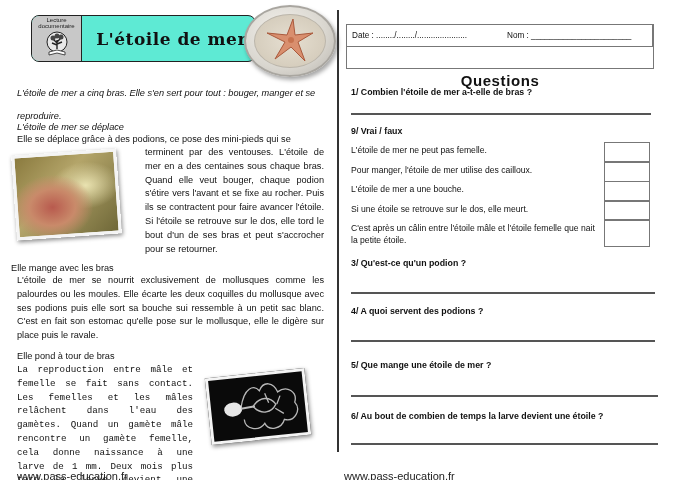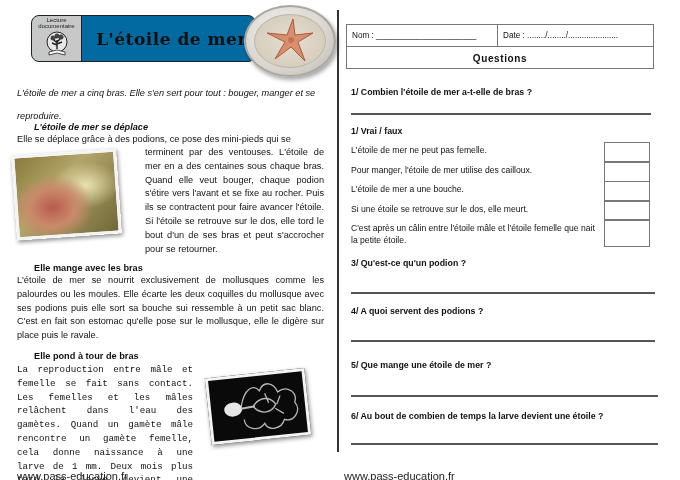--- a/index.html
+++ b/index.html
@@ -4,21 +4,21 @@
 <style>
   * { box-sizing: border-box; margin: 0; padding: 0; }
   html, body { width: 680px; height: 480px; background: #ffffff; overflow: hidden; }
   body { position: relative; font-family: "Liberation Sans", "DejaVu Sans", sans-serif; color: #111; }
 
   .abs { position: absolute; }
 
   
   .title-box {
     left: 31px; top: 15px; width: 225px; height: 47px;
-    border: 1.5px solid #222; border-radius: 8px; background: #0369a1;
+    border: 1.5px solid #222; border-radius: 8px; background: #5eead4;
     display: flex; overflow: hidden;
   }
   .badge {
     width: 50px; height: 100%; border-right: 1.5px solid #222; background: #c8c8c8;
     display: flex; flex-direction: column; align-items: center; padding-top: 1px;
   }
   .badge-text { font-size: 6px; line-height: 6px; text-align: center; color: #222; }
   .tree-icon { margin-top: 2px; width: 26px; height: 26px; }
   .title-text {
     flex: 1; display: flex; align-items: center; justify-content: center;
@@ -34,39 +34,39 @@
   }
   .medallion-inner {
     width: 72px; height: 54px; border-radius: 50%;
     background: radial-gradient(ellipse at 50% 50%, #e6dfd1 0%, #cfc6b5 100%);
     border: 1px solid #bbb5aa;
     display: flex; align-items: center; justify-content: center;
   }
 
   .intro { left: 17px; top: 82px; width: 312px; font-size: 9.2px; line-height: 23px; font-style: italic; }
 
-  .section-h { font-size: 9.2px; font-weight: bold; line-height: 13px; margin-left: 17px; }
+  .section-h { font-size: 9.2px; font-weight: normal; line-height: 13px; }
   .section-h.italic { font-style: italic; }
   .para { font-size: 9.2px; line-height: 13.8px; text-align: justify; }
 
   .sec1-h { left: 17px; top: 121px; }
   .sec1-line1 { left: 17px; top: 133px; width: 307px; }
   .sec1-rest { left: 145px; top: 146px; width: 179px; }
   .photo1 {
     left: 14px; top: 152px; width: 105px; height: 85px;
     transform: rotate(-4deg);
     border: 3px solid #f4f4f4;
     box-shadow: 1px 2px 4px rgba(0,0,0,0.45);
     background:
       radial-gradient(ellipse at 35% 65%, #b85a4e 0%, #c98a6a 25%, rgba(0,0,0,0) 45%),
       radial-gradient(ellipse at 70% 40%, #e9e2b0 0%, rgba(0,0,0,0) 35%),
       linear-gradient(135deg, #8a7a3e 0%, #b4a56a 40%, #6f6838 100%);
   }
 
-  .sec2-h { left: 17px; top: 262px; }
+  .sec2-h { left: 11px; top: 262px; }
   .sec2-p { left: 17px; top: 274px; width: 307px; }
 
   .sec3-h { left: 17px; top: 350px; }
   .sec3-p { left: 17px; top: 363px; width: 176px; font-family: Liberation Mono, monospace; }
   .photo2 {
     left: 208px; top: 373px; width: 100px; height: 67px;
     transform: rotate(-6deg);
     border: 3px solid #f4f4f4;
     box-shadow: 1px 2px 4px rgba(0,0,0,0.45);
     background: #0a0a0a;
@@ -82,21 +82,21 @@
   
   .header-table {
     left: 346px; top: 24px; width: 308px; height: 45px;
     border: 1px solid #777;
   }
   .ht-row1 { display: flex; height: 22px; border-bottom: 1px solid #777; }
   .ht-cell { font-size: 8.2px; display: flex; align-items: center; padding-left: 5px; }
   .ht-name { width: 151px; border-right: 1px solid #777; }
   .ht-date { flex: 1; }
   .ht-row2 { height: 22px; display: flex; align-items: center; justify-content: center;
-             font-size: 10px; font-weight: bold; letter-spacing: 0.6px; }
+             font-size: 15px; font-weight: bold; letter-spacing: 0.6px; margin-top: 22px; }
 
   .q { font-size: 8.8px; font-weight: bold; line-height: 12px; }
   .answer-line { height: 1.5px; background: #555; }
 
   .q1 { left: 351px; top: 86px; }
   .al1 { left: 351px; top: 113px; width: 300px; }
 
   .q2 { left: 351px; top: 125px; }
   .tf { font-size: 8.6px; line-height: 12px; }
   .tf1 { left: 351px; top: 144px; }
@@ -171,30 +171,30 @@
     <path d="M30 31 L44 30" stroke="#bbb" stroke-width="2"></path>
   </svg>
 </div>
 
 <div class="abs footer footer-left">www.pass-education.fr</div>
 
 <div class="abs divider"></div>
 
 <div class="abs header-table">
   <div class="ht-row1">
+    <div class="ht-cell ht-date">Date : ......../......../......................</div>
     <div class="ht-cell ht-name">Nom : ______________________</div>
-    <div class="ht-cell ht-date">Date : ......../......../......................</div>
   </div>
   <div class="ht-row2">Questions</div>
 </div>
 
 <div class="abs q q1">1/ Combien l'étoile de mer a-t-elle de bras ?</div>
 <div class="abs answer-line al1"></div>
 
-<div class="abs q q2">1/ Vrai / faux</div>
+<div class="abs q q2">9/ Vrai / faux</div>
 <div class="abs tf tf1">L'étoile de mer ne peut pas femelle.</div>
 <div class="abs tf tf2">Pour manger, l'étoile de mer utilise des cailloux.</div>
 <div class="abs tf tf3">L'étoile de mer a une bouche.</div>
 <div class="abs tf tf4">Si une étoile se retrouve sur le dos, elle meurt.</div>
 <div class="abs tf tf5">C'est après un câlin entre l'étoile mâle et l'étoile femelle que nait la petite étoile.</div>
 <div class="abs tf-box b1"></div>
 <div class="abs tf-box b2"></div>
 <div class="abs tf-box b3"></div>
 <div class="abs tf-box b4"></div>
 <div class="abs tf-box b5"></div>

